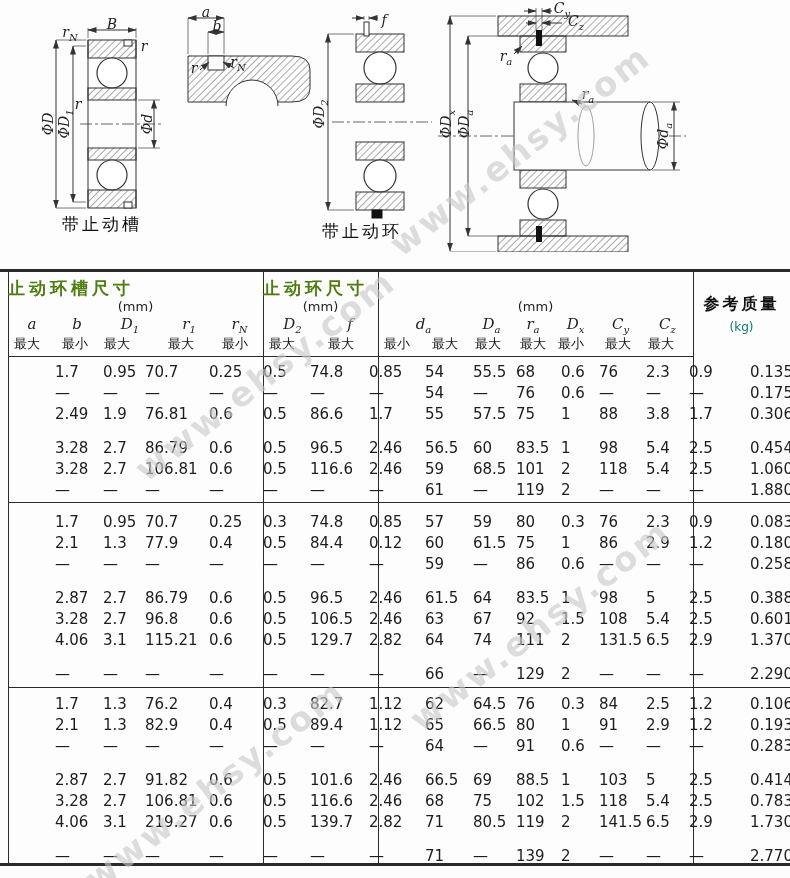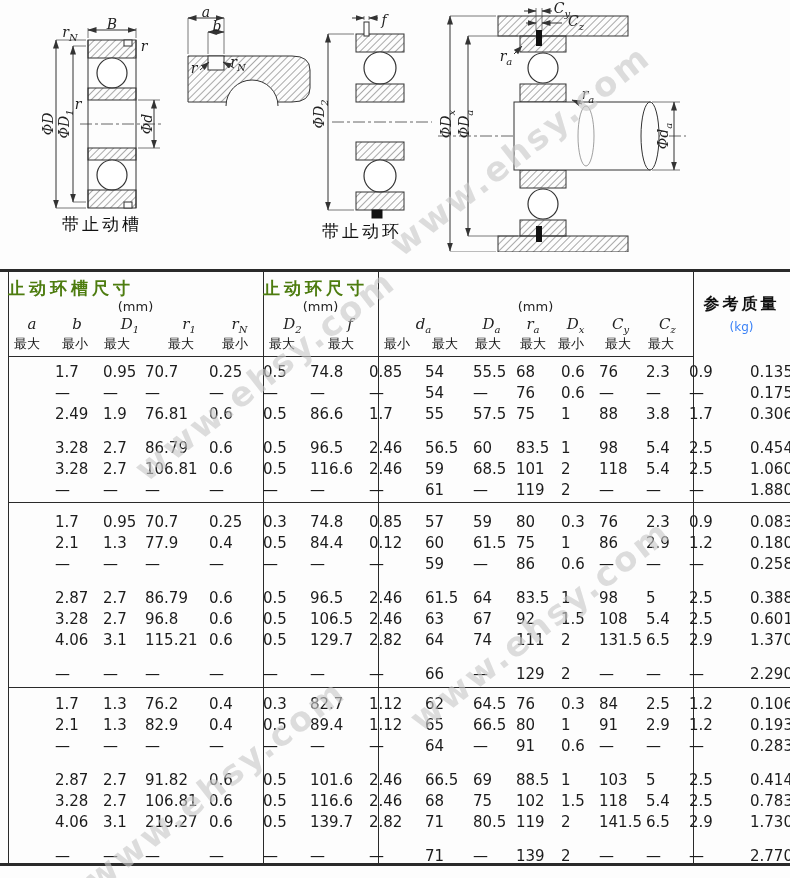--- a/index.html
+++ b/index.html
@@ -35,21 +35,21 @@
   .b1{height:185px;padding-top:9px;}
   .b2{height:176px;padding-top:6px;}
   .sub{margin-bottom:13px;margin-left:40px;}
   .sub:last-child{margin-bottom:0;}
   .trow{height:21px;align-items:center;}
   .cell{font-size:15px;padding-left:7px;white-space:nowrap;color:#1c1c1c;}
   .cell.mass{padding-left:17px;}
   .masshead{position:absolute;left:693px;top:3px;width:97px;height:84px;display:flex;
             flex-direction:column;align-items:center;justify-content:center;}
   .masshead .t{font-size:16px;font-weight:600;letter-spacing:3px;color:#111;}
-  .masshead .u{font-size:12px;color:#3b82f6;margin-top:5px;}
+  .masshead .u{font-size:12px;color:#0f766e;margin-top:5px;}
 </style>
 </head>
 <body>
 
 <svg width="0" height="0" style="position:absolute" aria-hidden="true">
   <defs>
     <pattern id="hatch" width="5" height="5" patternUnits="userSpaceOnUse" patternTransform="rotate(45)">
       <line x1="0" y1="0" x2="0" y2="5" stroke="#555" stroke-width="1"></line>
     </pattern>
     <marker id="arr" markerWidth="9" markerHeight="7" refX="8.5" refY="3" orient="auto-start-reverse">

